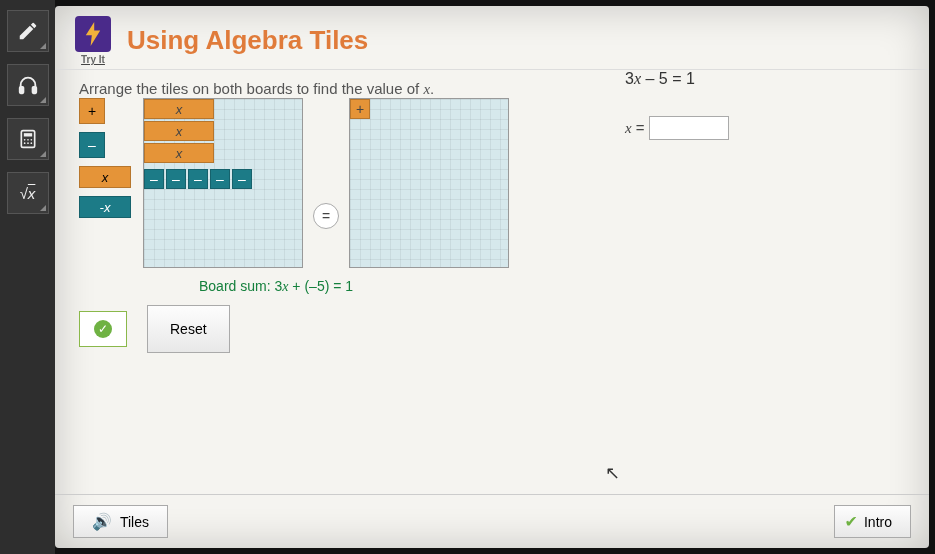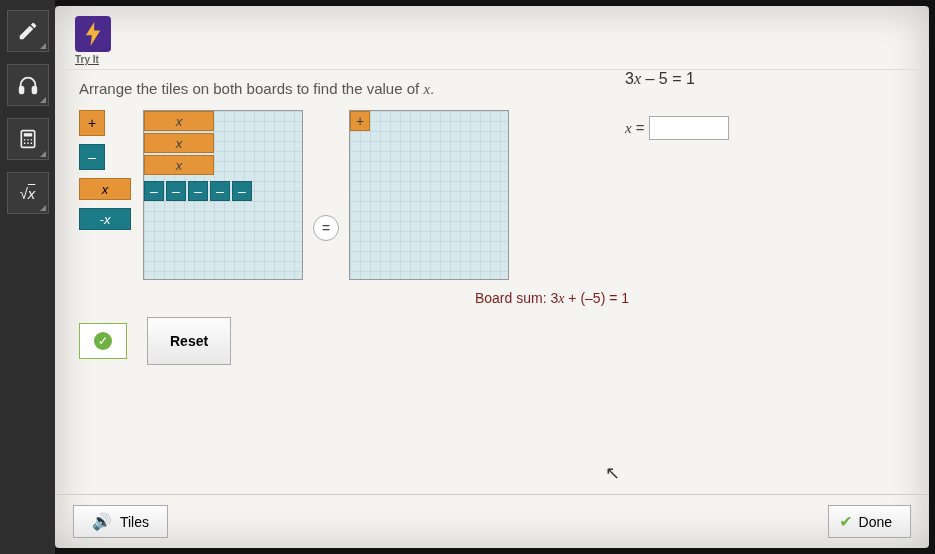--- a/index.html
+++ b/index.html
@@ -28,54 +28,54 @@
       flex: 1; background: #f5f4f0;
       border-radius: 4px; margin: 6px 6px 6px 0;
       display: flex; flex-direction: column;
       box-shadow: inset 0 0 40px rgba(0,0,0,0.2);
       position: relative;
     }
     .header {
       display: flex; align-items: center; gap: 16px;
       padding: 10px 20px 4px 20px; border-bottom: 1px solid #ddd;
     }
-    .tryit-box { text-align: left; text-decoration: underline; }
+    .tryit-box { text-align: center; text-decoration: underline; }
     .tryit-icon {
       width: 36px; height: 36px; background: #4a2a8a;
       display:flex; align-items:center; justify-content:center;
       border-radius:4px;
     }
     .tryit-lbl { font-size: 10px; color:#666; font-weight:bold; margin-top:2px; }
     .title { color: #e07b3a; font-size: 26px; font-weight: bold; }
     .content {
       flex: 1; padding: 10px 24px 0 24px; font-size: 15px;
       position: relative;
     }
-    .instruction-row { display:flex; gap:18px; margin-bottom:12px; }
+    .instruction-row { display:flex; gap:18px; }
     .instr { flex:1; color:#555; }
     .q-section { position:absolute; left:570px; top:0; width:320px; }
     .activity-row { display:flex; align-items:flex-start; gap:10px; }
     .palette { display:flex; flex-direction:column; gap:8px; width:54px; }
     .pbtn { width:26px; height:26px; display:flex; align-items:center; justify-content:center; font-size:14px; border:1px solid rgba(0,0,0,.2); cursor:grab; font-style:italic;}
     .orange { background:#e59438; color:#000; }
     .teal { background:#1c7b87; color:#fff; }
     .bar { width:52px; height:22px; font-size:13px;}
     .board { width:160px; height:170px; background:#d6e8ec;
       background-image: linear-gradient(rgba(0,0,0,.06) 1px, transparent 1px), linear-gradient(90deg, rgba(0,0,0,.06) 1px, transparent 1px);
       background-size: 10px 10px; border:1px solid #999; position:relative; }
     .tile-x { position:absolute; width:70px; height:20px; background:#e59438; border:1px solid rgba(0,0,0,.2); display:flex; align-items:center; justify-content:center; font-style:italic; font-size:13px; cursor:grab;}
     .tile-neg { position:absolute; width:20px; height:20px; background:#1c7b87; border:1px solid rgba(0,0,0,.2); display:flex; align-items:center; justify-content:center; color:#fff; font-size:14px; cursor:grab;}
     .tile-plus { position:absolute; width:20px; height:20px; background:#e59438; border:1px solid rgba(0,0,0,.2); display:flex; align-items:center; justify-content:center; font-size:14px; cursor:grab;}
     .eq-circle { width:26px; height:26px; border:1px solid #aaa; border-radius:50%; display:flex; align-items:center; justify-content:center; background:#fff; font-size:14px; align-self:center; margin-top:65px; }
-    .board-sum { margin:10px 0 10px 120px; font-size:14px; color:#7f1d1d;text-align:center;}
+    .board-sum { margin:10px 0 10px 120px; font-size:14px; color:#15803d;}
     .x-italic { font-style: italic; font-family: 'Times New Roman', serif;}
     .status-row { display:flex; gap:20px; align-items:center; }
     .status-box { border:1px solid #8ab84a; padding:8px 14px; display:flex; align-items:center; gap:8px; background:#fff; font-size:14px;}
     .check { width:18px; height:18px; border-radius:50%; background:#6fb243; color:#fff; display:flex; align-items:center; justify-content:center; font-size:12px;}
-    .btn { border:1px solid #aaa; background:linear-gradient(#fdfdfd,#e8e8e8); padding:15px 22px; font-size:14px; cursor:pointer;font-weight:bold; }
+    .btn { border:1px solid #aaa; background:linear-gradient(#fdfdfd,#e8e8e8); padding:15px 22px; font-size:14px; cursor:pointer; }
     .eqn { font-size:16px; margin-bottom:28px; color:#333;}
     .x-input { border:1px solid #aaa; width:80px; height:24px; padding:2px 4px; font-size:14px; }
     .footer { border-top:1px solid #ccc; padding:10px 18px; display:flex; justify-content:space-between; align-items:center; }
     .intro-btn { border:1px solid #aaa; background:linear-gradient(#fdfdfd,#e8e8e8); padding:6px 18px; font-size:14px; cursor:pointer; display:flex; gap:8px; align-items:center;}
     .speaker { font-size:16px; }
     .done-btn { border:1px solid #aaa; background:linear-gradient(#fdfdfd,#e8e8e8); padding:6px 18px 6px 10px; font-size:14px; cursor:pointer; display:flex; gap:6px; align-items:center;}
     .done-check { color:#6fb243; font-size:16px; }
     .cursor-icon { position:absolute; bottom:10px; left:550px; font-size:18px; color:#333; pointer-events:none;}
   </style>
 </head>
@@ -115,20 +115,21 @@
 
   <div class="header">
     <div class="tryit-box">
       <div class="tryit-icon">
         <svg width="18" height="24" viewBox="0 0 12 20" fill="#f2b23a">
             <path d="M7 0 L0 11 H5 L4 20 L12 7 H7 Z"></path>
           </svg>
       </div>
       <div class="tryit-lbl">Try It</div>
     </div>
+    <div class="title">Using Algebra Tiles</div>
   </div>
 
   <div class="content">
 
     <div class="instruction-row">
       <div class="instr">
         Arrange the tiles on both boards to find the value of <span class="x-italic">x</span>.
       </div>
     </div>
 
@@ -179,17 +180,17 @@
     <span class="cursor-icon">↖</span>
   </div>
 
   <div class="footer">
     <button class="intro-btn">
       <span class="speaker">🔊</span>
       <span>Tiles</span>
     </button>
     <button class="done-btn">
       <span class="done-check">✔</span>
-      <span>Done</span>
+      <span>Intro</span>
     </button>
   </div>
 
 </div>
 
 </body></html>

